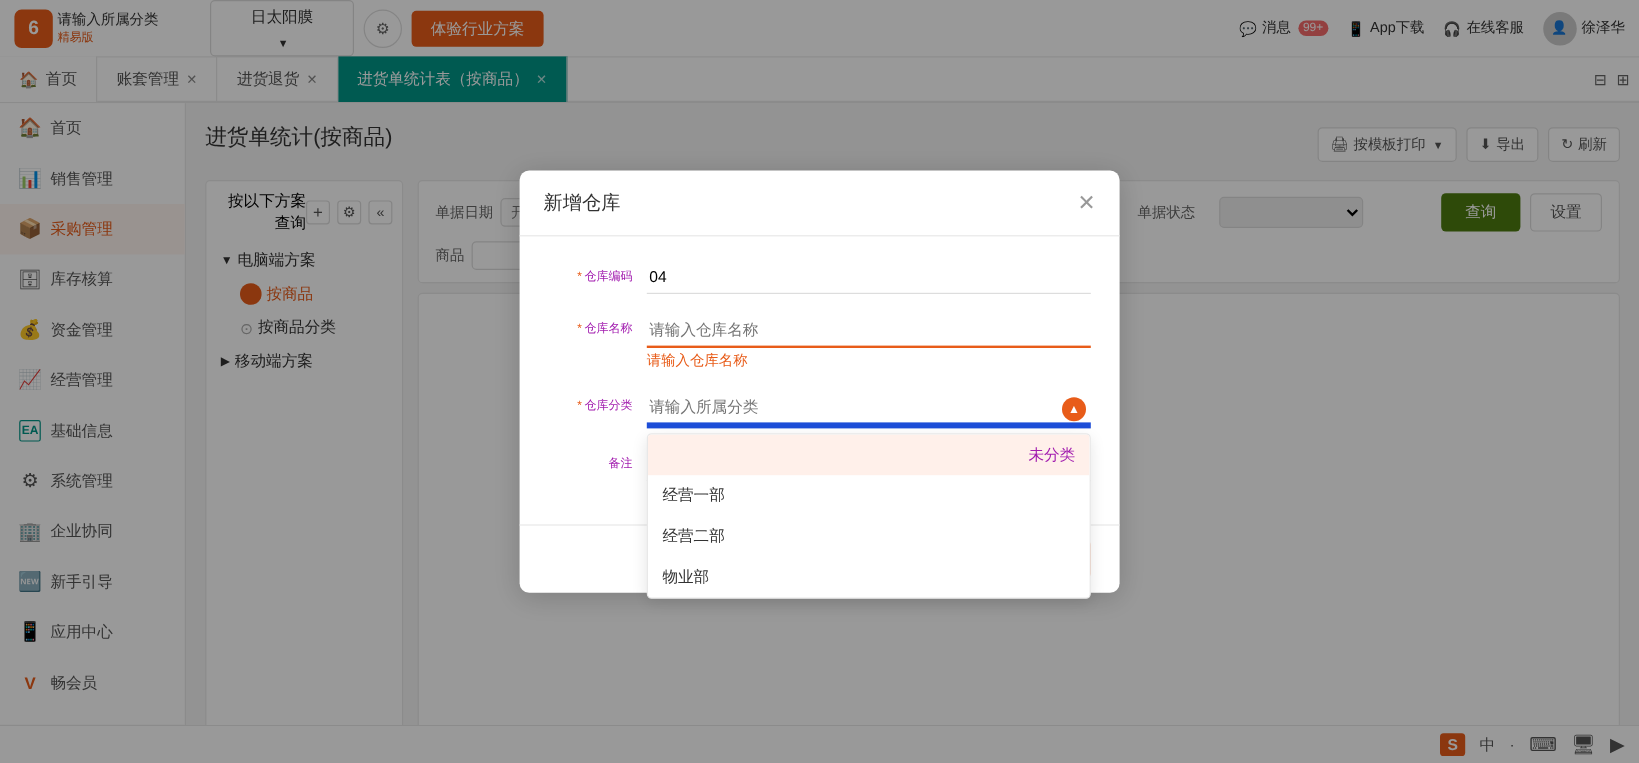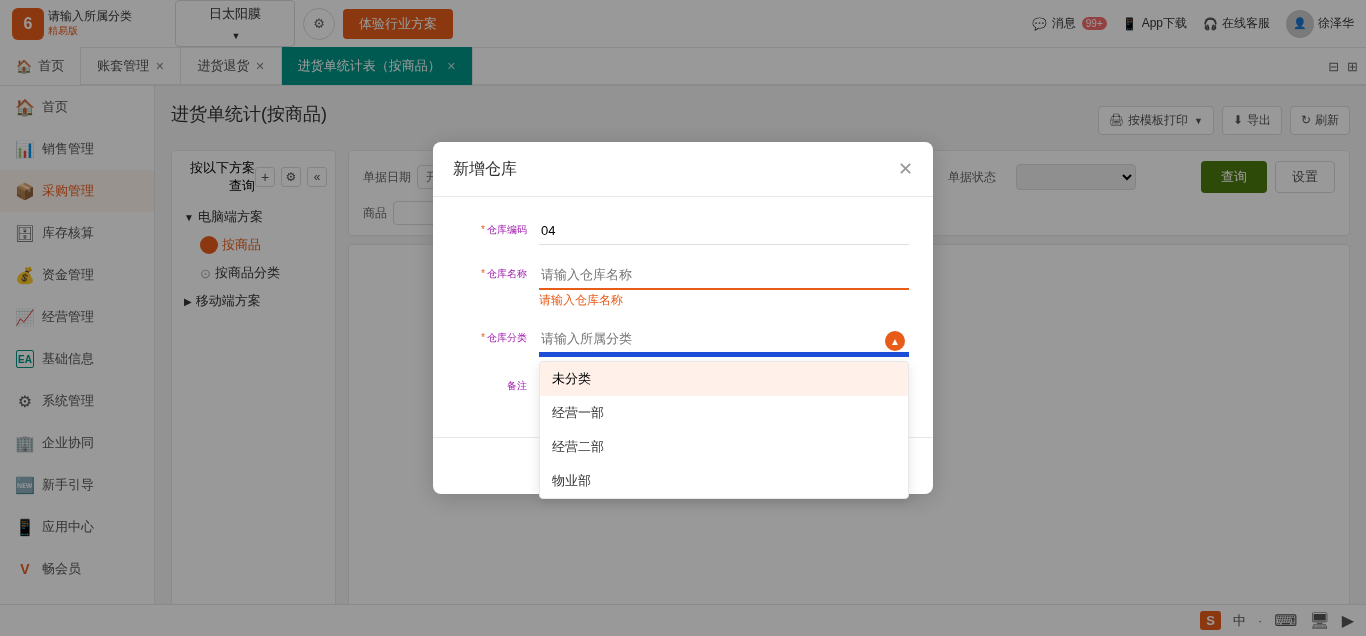--- a/index.html
+++ b/index.html
@@ -192,21 +192,21 @@
       left: 0; top: calc(100% + 4px);
       width: 100%; background: white;
       border: 1px solid #e8e8e8; border-radius: 4px;
       box-shadow: 0 4px 12px rgba(0,0,0,0.1);
       z-index: 200;
       overflow: hidden;
     }
     .dropdown-item {
       padding: 8px 12px; cursor: pointer; font-size: 13px; color: #333;
     }
-    .dropdown-item.active { background: #fff0ea; color: #000000; }
+    .dropdown-item.active { background: #fff0ea; color: #a21caf; text-align: right; }
 
     .dialog-footer {
       display: flex; justify-content: flex-end; gap: 10px;
       padding: 12px 24px; border-top: 1px solid #e8e8e8;
     }
     .btn-save {
       padding: 7px 24px; border: none; border-radius: 4px;
       background: #e85c19; color: white; cursor: pointer; font-size: 13px;
     }
 

